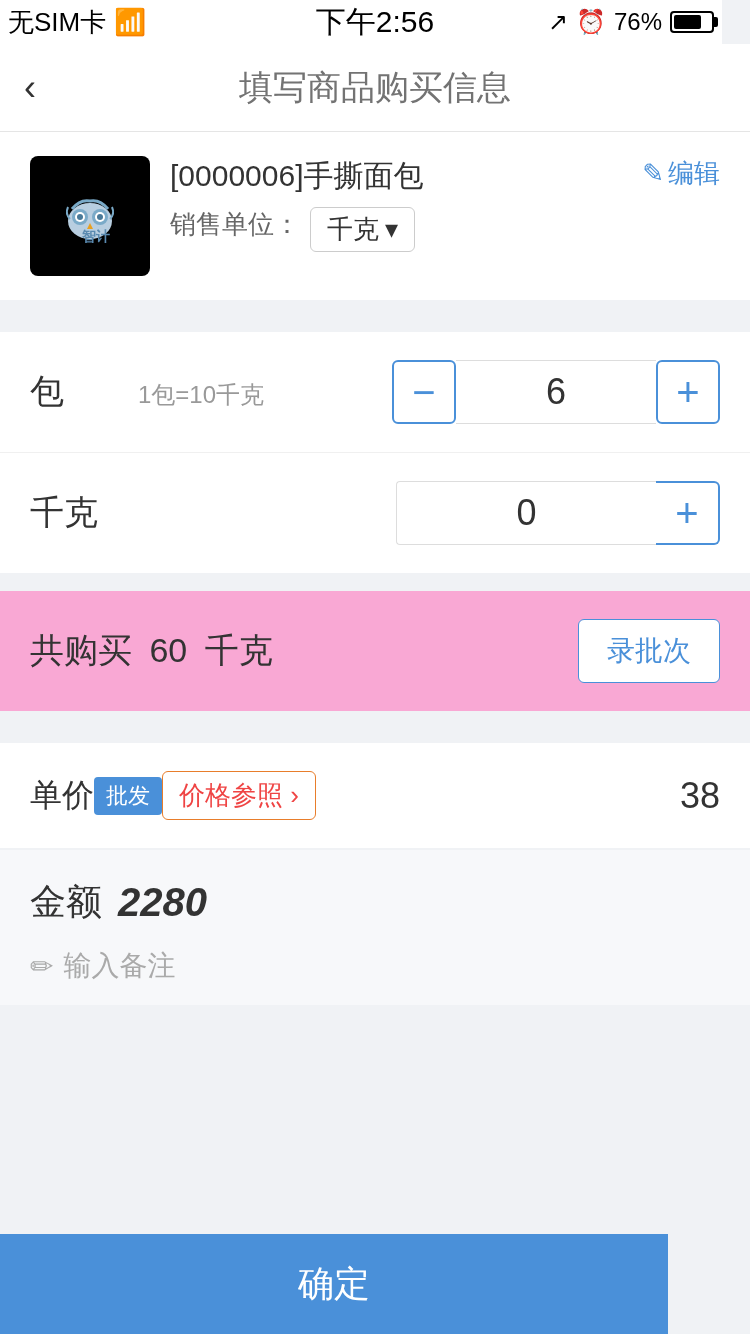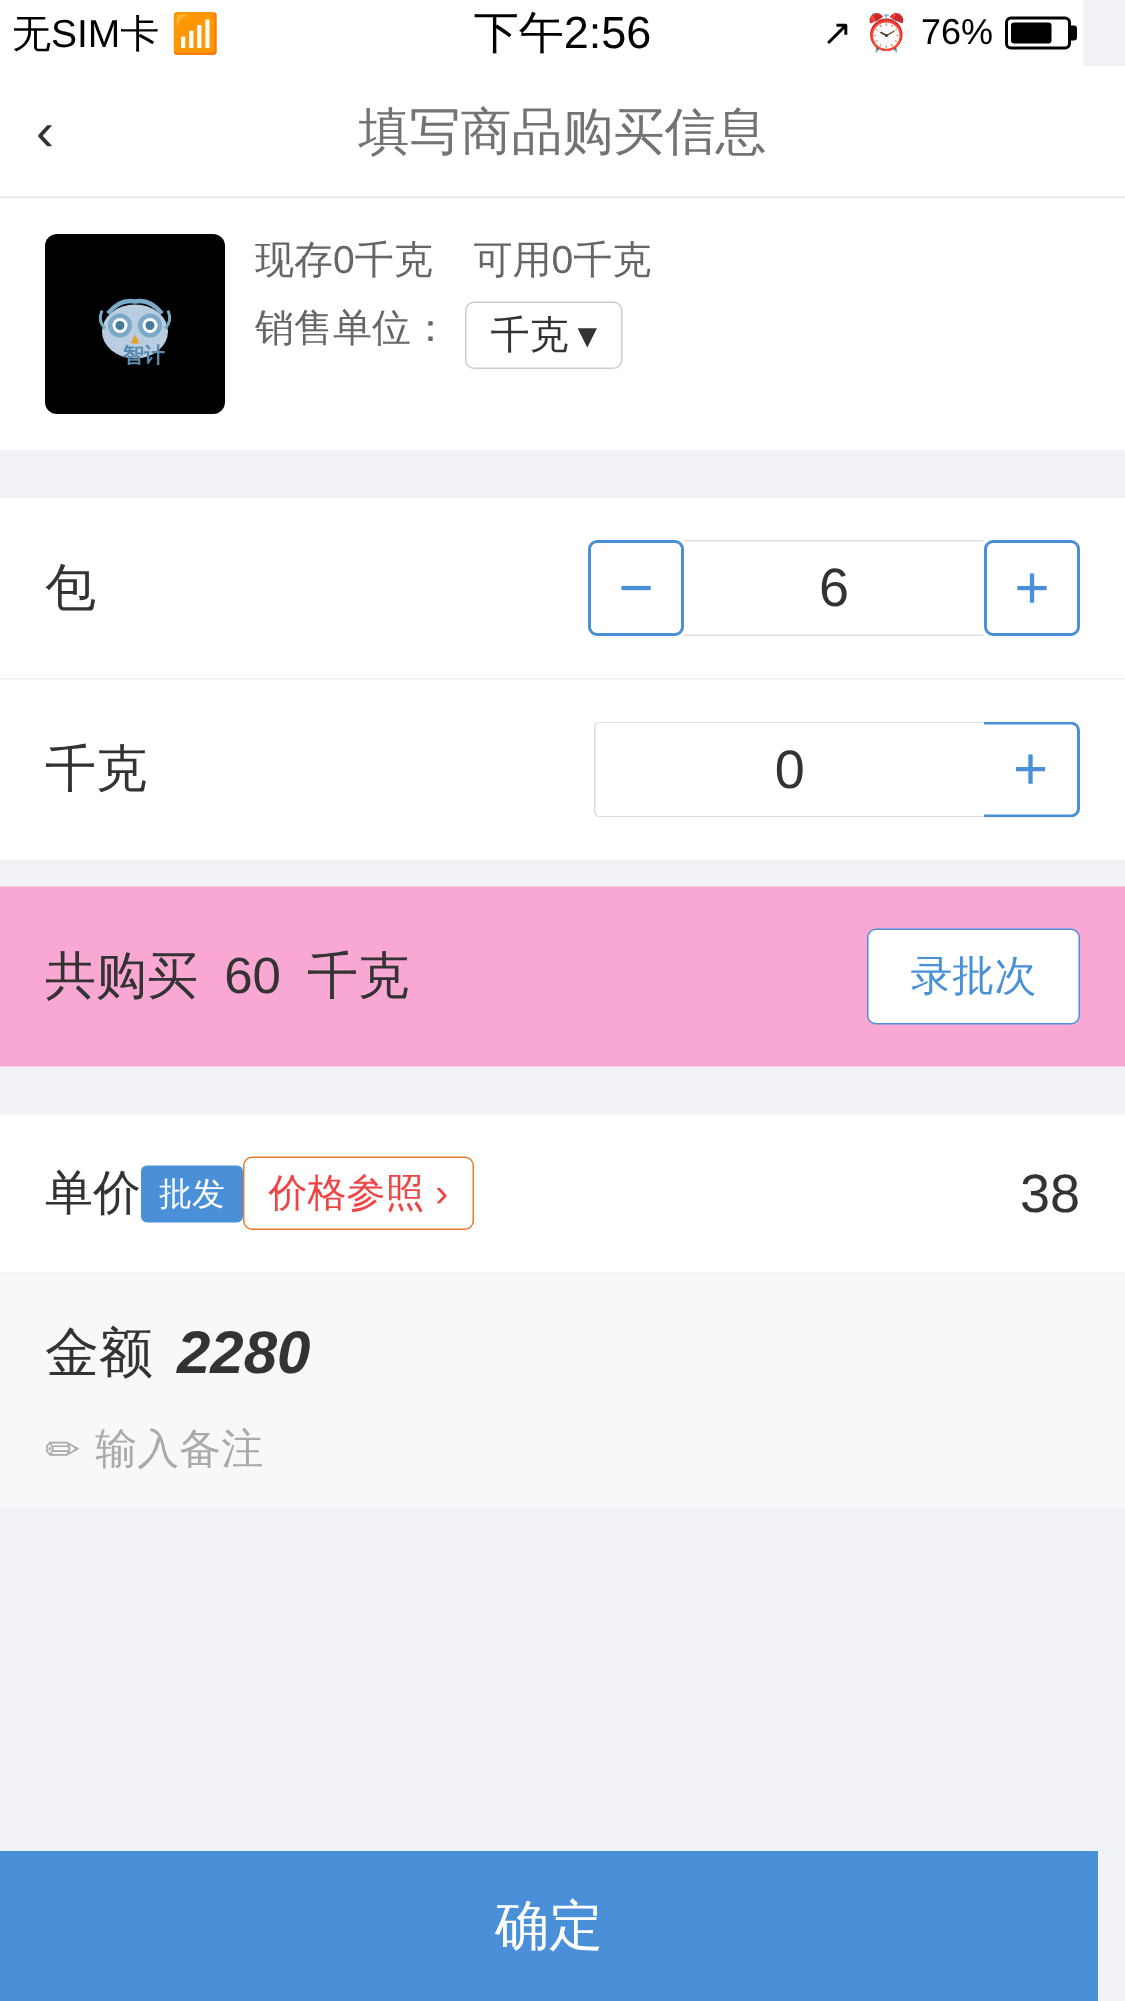--- a/index.html
+++ b/index.html
@@ -340,21 +340,21 @@
     .bottom-spacer {
       height: 260px;
       background: #f0f2f5;
     }
 
     
     .confirm-btn-bar {
       position: fixed;
       bottom: 0;
       left: 0;
-      width: 732px;
+      width: 668px;
       height: 100px;
       background: #4a90d9;
       display: flex;
       align-items: center;
       justify-content: center;
       cursor: pointer;
       font-family: Liberation Mono, monospace;
     }
     .confirm-btn-text {
       font-size: 36px;
@@ -408,41 +408,45 @@
         <circle cx="40" cy="28" r="3" fill="#4a7a99"></circle>
         <polygon points="30,34 27,40 33,40" fill="#e8a020"></polygon>
         <path d="M12 20 Q20 10 30 12 Q40 10 48 20" stroke="#7aaac8" stroke-width="3" fill="none"></path>
         <path d="M10 30 Q5 25 8 18" stroke="#7aaac8" stroke-width="2" fill="none"></path>
         <path d="M50 30 Q55 25 52 18" stroke="#7aaac8" stroke-width="2" fill="none"></path>
         <text x="22" y="52" font-size="14" fill="#5a8ab0" font-family="sans-serif" font-weight="bold">智计</text>
       </svg>
     </div>
   </div>
   <div class="product-info">
-    <div class="product-stock">
-      <span>现存0千克</span>
-      <span style="margin-left: 20px;">可用0千克</span>
+    <div style="display:flex; justify-content: space-between; align-items: flex-start;">
+      <div class="product-name">[0000006]手撕面包</div>
+      <div class="edit-btn">
+        <span>✎</span>
+        <span>编辑</span>
+      </div>
     </div>
     <div class="product-unit-row">
       <span>销售单位：</span>
       <div class="unit-select">
         <span>千克</span>
         <span>▾</span>
       </div>
     </div>
   </div>
 </div>
 
 <div class="separator"></div>
 
 <div class="qty-section">
 
   <div class="qty-row">
     <div style="display:flex; align-items: baseline;">
       <span class="qty-label">包</span>
+      <span class="qty-sub-label">1包=10千克</span>
     </div>
     <div class="qty-controls">
       <div class="qty-btn">
         <span>−</span>
       </div>
       <input class="qty-input" value="6" type="text" style="">
       <div class="qty-btn">
         <span>+</span>
       </div>
     </div>

